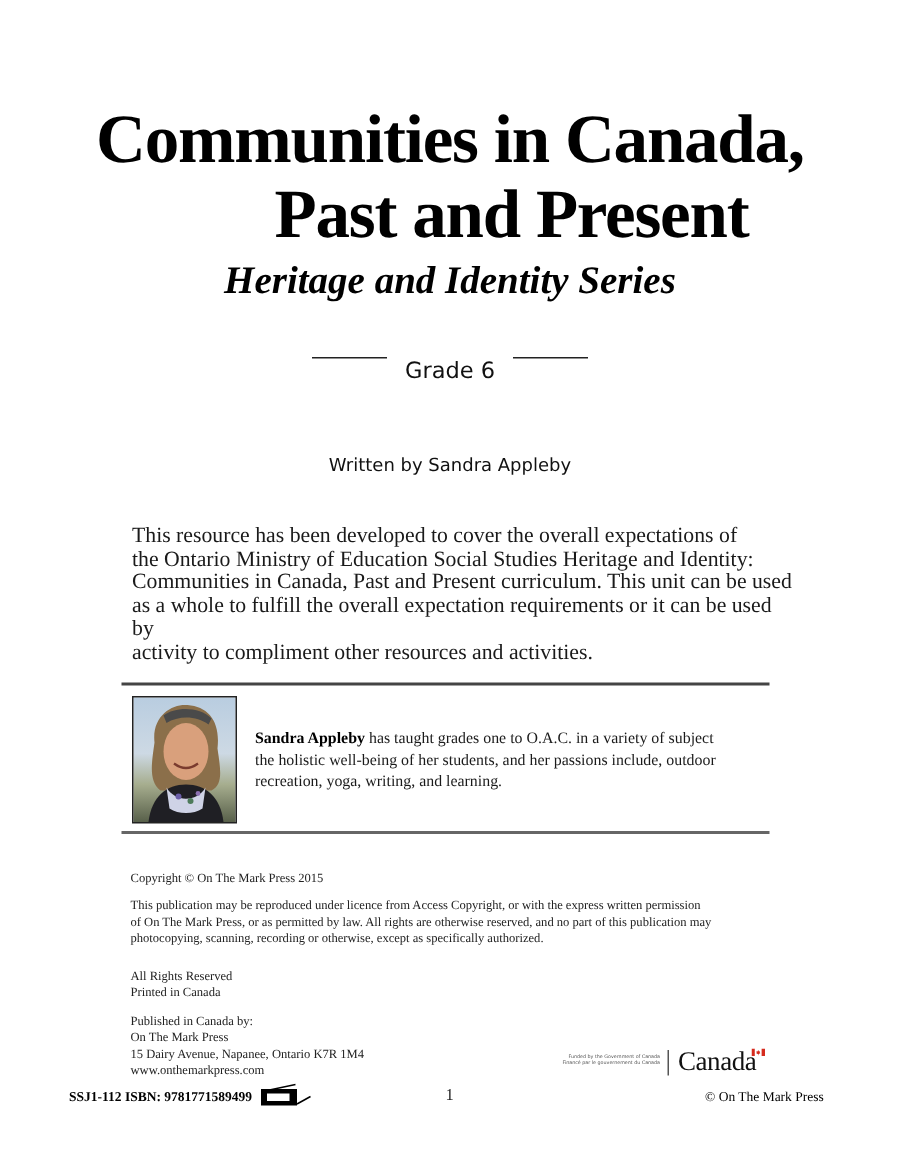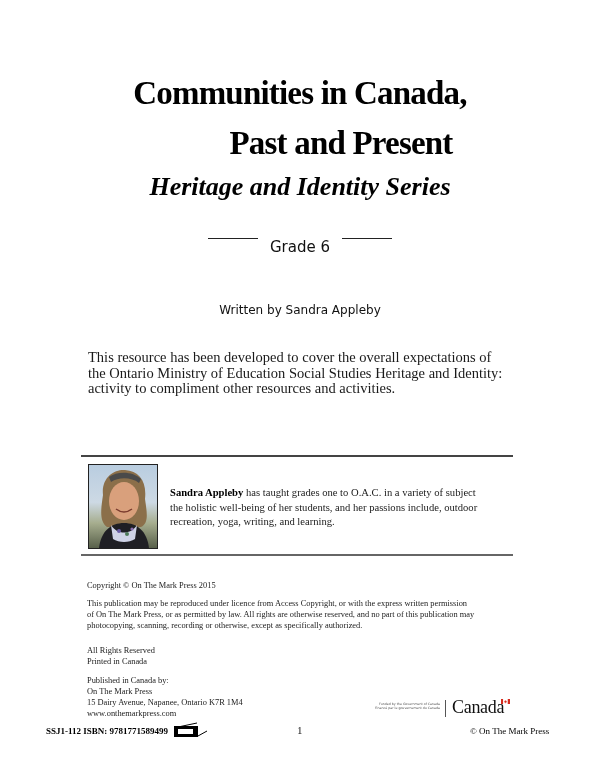--- a/index.html
+++ b/index.html
@@ -2,21 +2,21 @@
 <html><head>
 <meta charset="utf-8">
 <style>
   html, body { margin: 0; padding: 0; background: #ffffff; }
   body { width: 600px; height: 776px; position: relative; overflow: hidden; color: #111; }
   .abs { position: absolute; }
 
   .title-line {
     left: 0; width: 600px; text-align: center;
     font-family: "Liberation Serif", serif; font-weight: bold;
-    font-size: 33px; letter-spacing: -0.8px; line-height: 50px; color: #000;
+    font-size: 46px; letter-spacing: -0.8px; line-height: 50px; color: #000;
   }
   .subtitle {
     left: 0; width: 600px; text-align: center;
     font-family: "Liberation Serif", serif; font-weight: bold; font-style: italic;
     font-size: 26px; line-height: 30px; color: #000;
   }
   .grade-row {
     left: 0; width: 600px; top: 238px; height: 30px;
     display: flex; align-items: flex-start; justify-content: center; gap: 12px;
   }
@@ -78,20 +78,22 @@
   <div class="grade-rule"></div>
   <span class="grade-text">Grade 6</span>
   <div class="grade-rule"></div>
 </div>
 
 <div class="abs author-line">Written by Sandra Appleby</div>
 
 <div class="abs intro">
   <div>This resource has been developed to cover the overall expectations of</div>
   <div>the Ontario Ministry of Education Social Studies Heritage and Identity:</div>
+  <div>Communities in Canada, Past and Present curriculum. This unit can be used</div>
+  <div>as a whole to fulfill the overall expectation requirements or it can be used by</div>
   <div>activity to compliment other resources and activities.</div>
 </div>
 
 <div class="abs rule" style="top:455px;"></div>
 <div class="abs photo" title="Photo of Sandra Appleby">
   <svg width="68" height="83" viewBox="0 0 68 83">
     <path d="M14 30 C12 12 26 4 36 5 C50 6 58 16 56 34 C58 48 60 58 52 62 L18 62 C10 56 12 44 14 30 Z" fill="#8b6f4a"></path>
     <ellipse cx="35" cy="36" rx="15" ry="19" fill="#d9a07c"></ellipse>
     <path d="M20 12 C28 6 44 6 52 14 L50 18 C42 12 30 12 22 17 Z" fill="#4a4a4a"></path>
     <path d="M27 44 Q35 50 43 44" stroke="#7a3b2e" stroke-width="1.5" fill="none"></path>

